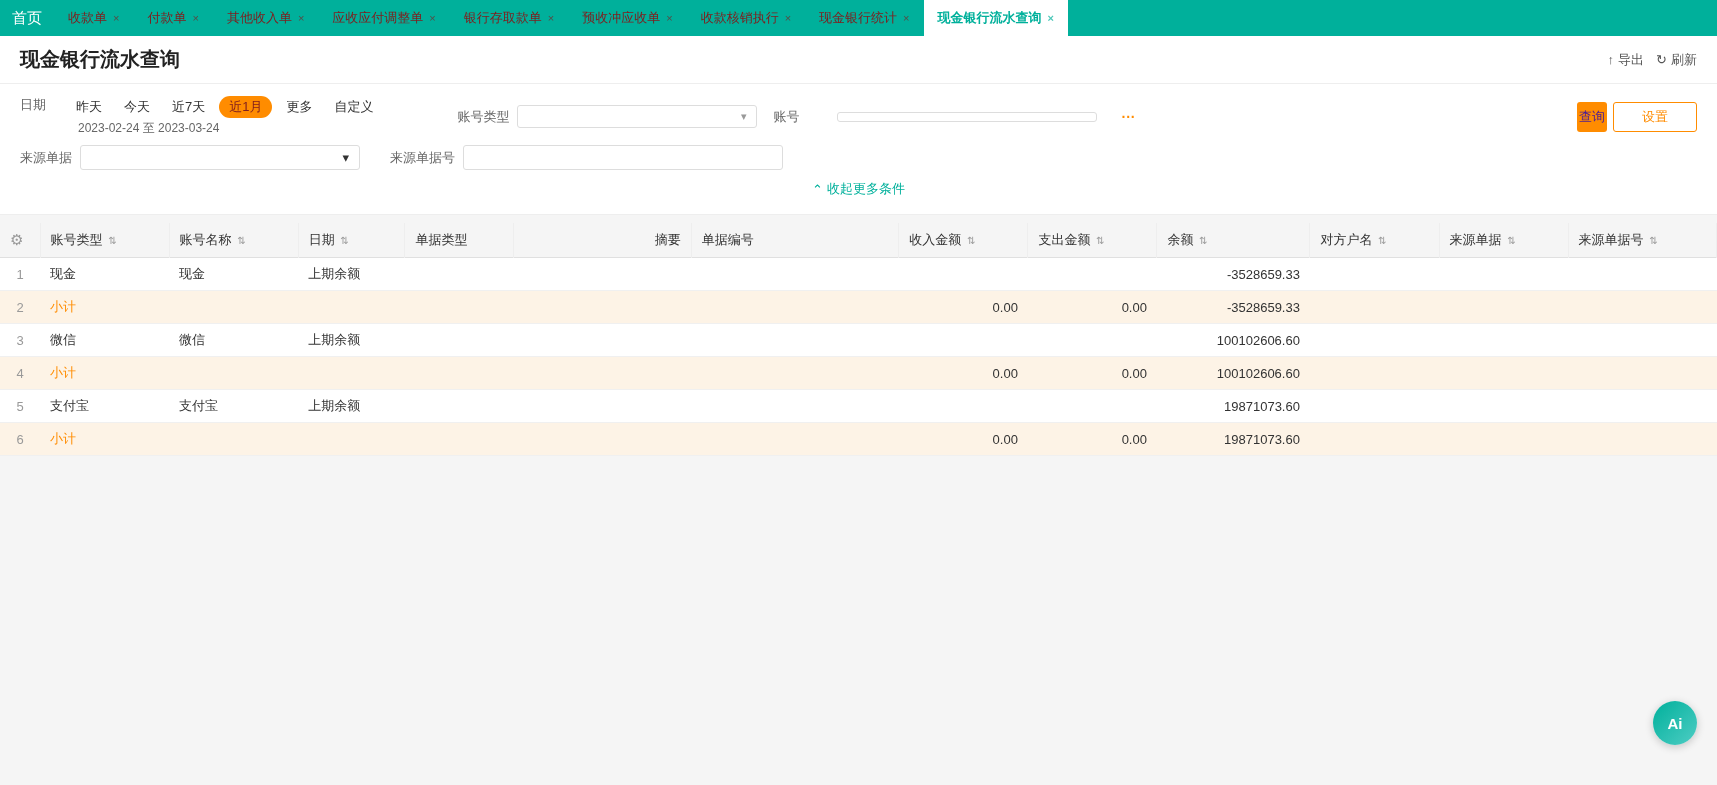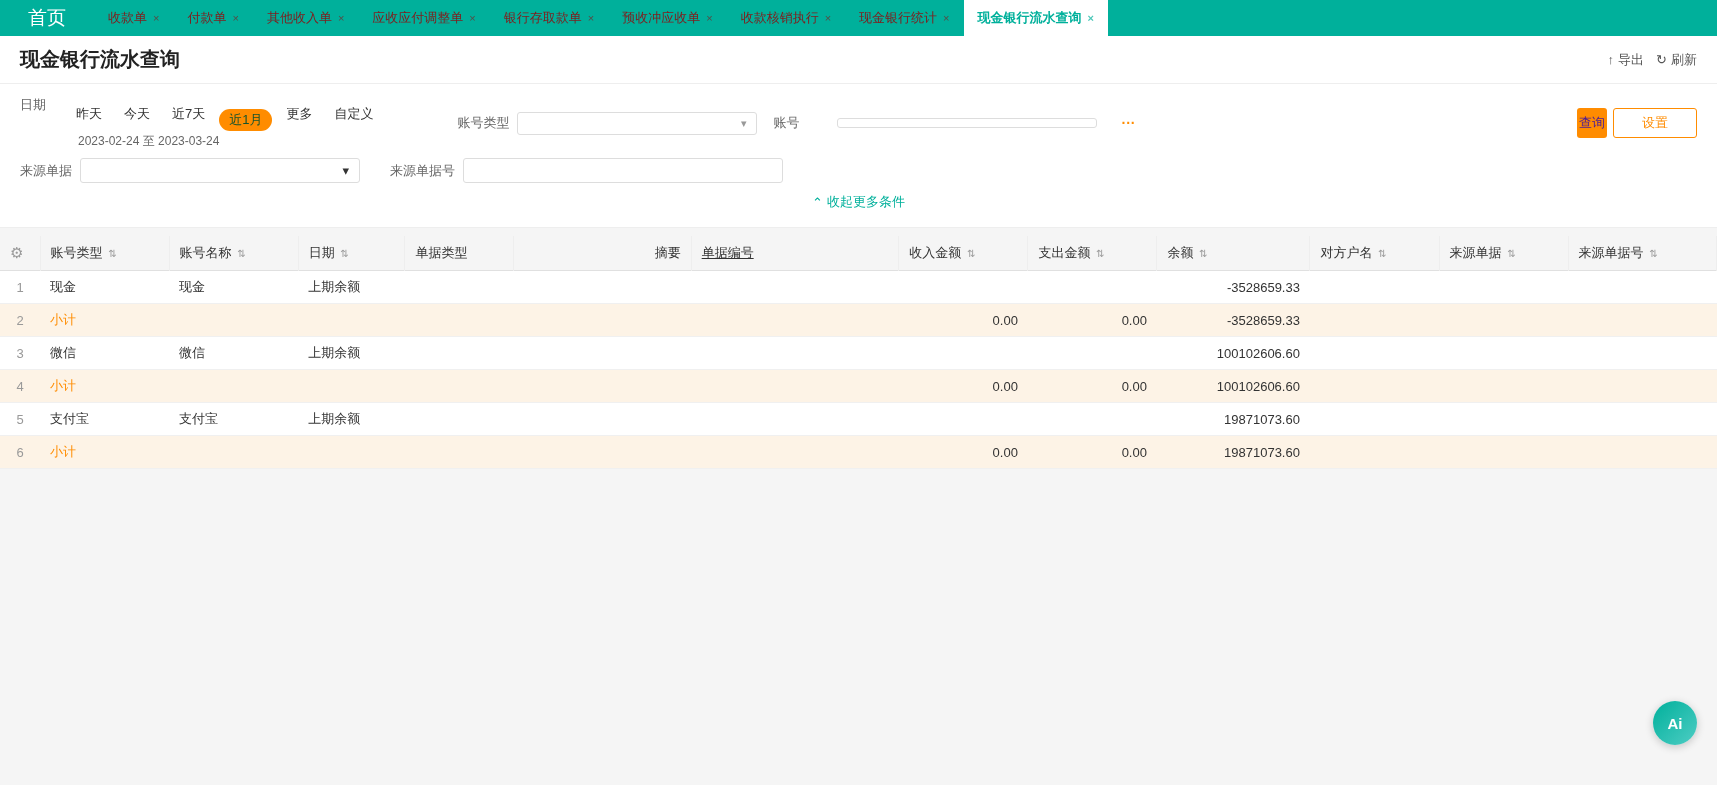--- a/index.html
+++ b/index.html
@@ -27,23 +27,23 @@
       background: #fff;
       color: #00b09b;
       font-weight: bold;
     }
     .nav-item .close-btn {
       margin-left: 6px;
       font-size: 11px;
       opacity: 0.7;
     }
     .nav-home {
-      padding: 0 28px;
+      padding: 0 12px;
       color: #fff;
-      font-size: 19px;
+      font-size: 15px;
       display: flex;
       align-items: center;
       cursor: pointer;
     }
 
     
     .page-header {
       background: #fff;
       padding: 10px 20px;
       display: flex;
@@ -96,24 +96,23 @@
     }
     .date-opt {
       padding: 2px 8px;
       cursor: pointer;
       color: #333;
       font-size: 13px;
       border-radius: 3px;
     }
     .date-opt.active {
       background: #ff8c00;
-      color: #14532d;
+      color: #7f1d1d;
       border-radius: 12px;
       padding: 2px 10px;
-      margin-top: 13px;
     }
     .date-range {
       color: #666;
       font-size: 12px;
       margin-left: 10px;
     }
     .select-box {
       border: 1px solid #ddd;
       border-radius: 3px;
       padding: 4px 10px;
@@ -386,21 +385,21 @@
     <thead>
       <tr>
         <th style="width:40px;">
           <span class="gear-icon">⚙</span>
         </th>
         <th>账号类型 <span class="sort-icon">⇅</span></th>
         <th>账号名称 <span class="sort-icon">⇅</span></th>
         <th>日期 <span class="sort-icon">⇅</span></th>
         <th>单据类型</th>
         <th style="min-width:120px;text-align:right;">摘要</th>
-        <th style="min-width:140px;text-decoration:underline;">单据编号</th>
+        <th style="min-width:140px;">单据编号</th>
         <th>收入金额 <span class="sort-icon">⇅</span></th>
         <th>支出金额 <span class="sort-icon">⇅</span></th>
         <th>余额 <span class="sort-icon">⇅</span></th>
         <th>对方户名 <span class="sort-icon">⇅</span></th>
         <th>来源单据 <span class="sort-icon">⇅</span></th>
         <th>来源单据号 <span class="sort-icon">⇅</span></th>
       </tr>
     </thead>
     <tbody id="table-body">
     <tr>

